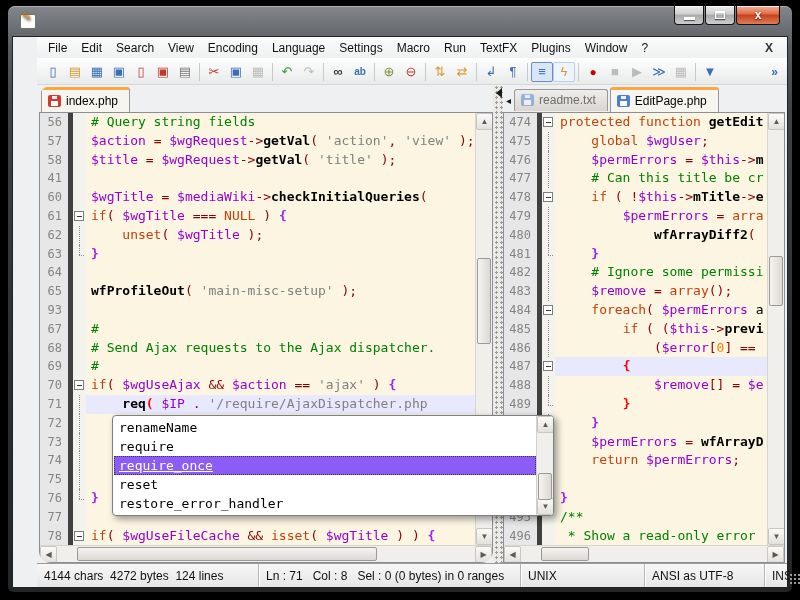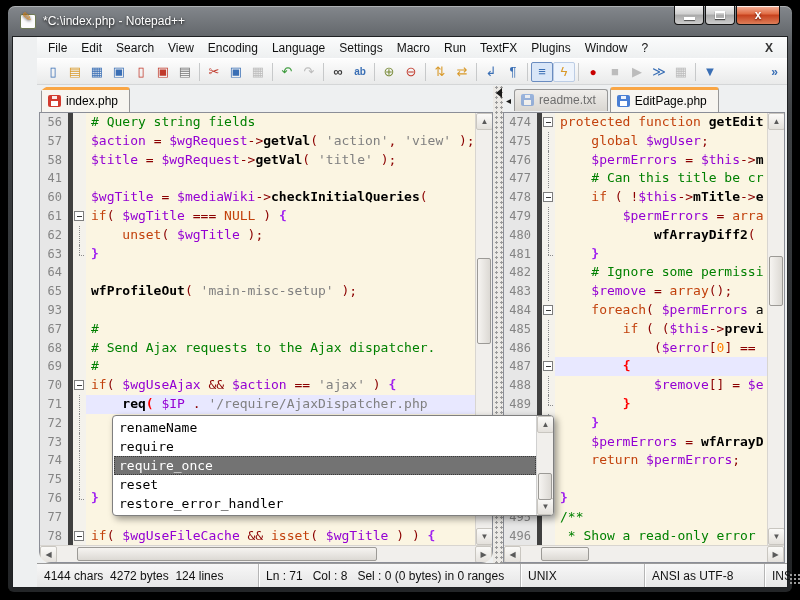--- a/index.html
+++ b/index.html
@@ -131,36 +131,35 @@
   .sb-grip::after { content:""; position:absolute; right:2px; bottom:2px; width:12px; height:12px;
     background-image:radial-gradient(#9a9a9a 1px, transparent 1.2px); background-size:4px 4px; }
 
   
   .autocomplete { position:absolute; left:112px; top:415px; width:442px; height:101px;
     background:#fff; border:1px solid #7f7f7f; border-radius:4px;
     box-shadow:3px 3px 7px rgba(0,0,0,.4); display:flex; overflow:hidden; z-index:40; }
   .ac-list { flex:1; padding:2px 0 0 1px; overflow:hidden; }
   .ac-item { height:19px; line-height:19px; padding-left:5px; white-space:pre;
     font-family:"DejaVu Sans Mono",monospace; font-size:13px; color:#000; }
-  .ac-item.selected { background:#737373; color:#fff; outline:1px dotted #3a3a3a; outline-offset:-1px; }
+  .ac-item.selected { background:#8b5cf6; color:#fff; outline:1px dotted #3a3a3a; outline-offset:-1px;text-decoration:underline; }
   .ac-scroll { width:17px; flex:none; border-left:1px solid #d0d0d0; background:#f1efec;
     display:flex; flex-direction:column; }
   .ac-scroll .vthumb { top:40px; height:27px; }
 </style>
 </head>
 <body>
 
 <div class="screen">
   <div class="np-window">
 
     <div class="titlebar">
       <span class="app-icon">
         <span class="pencil">✎</span>
       </span>
-      <span class="title">*C:\index.php - Notepad++</span>
       <div class="caption-buttons">
         <div class="cap">
             <span class="glyph-min"></span>
           </div>
         <div class="cap">
             <span class="glyph-max"></span>
           </div>
         <div class="cap close">
             <span class="glyph-close">x</span>
           </div>

